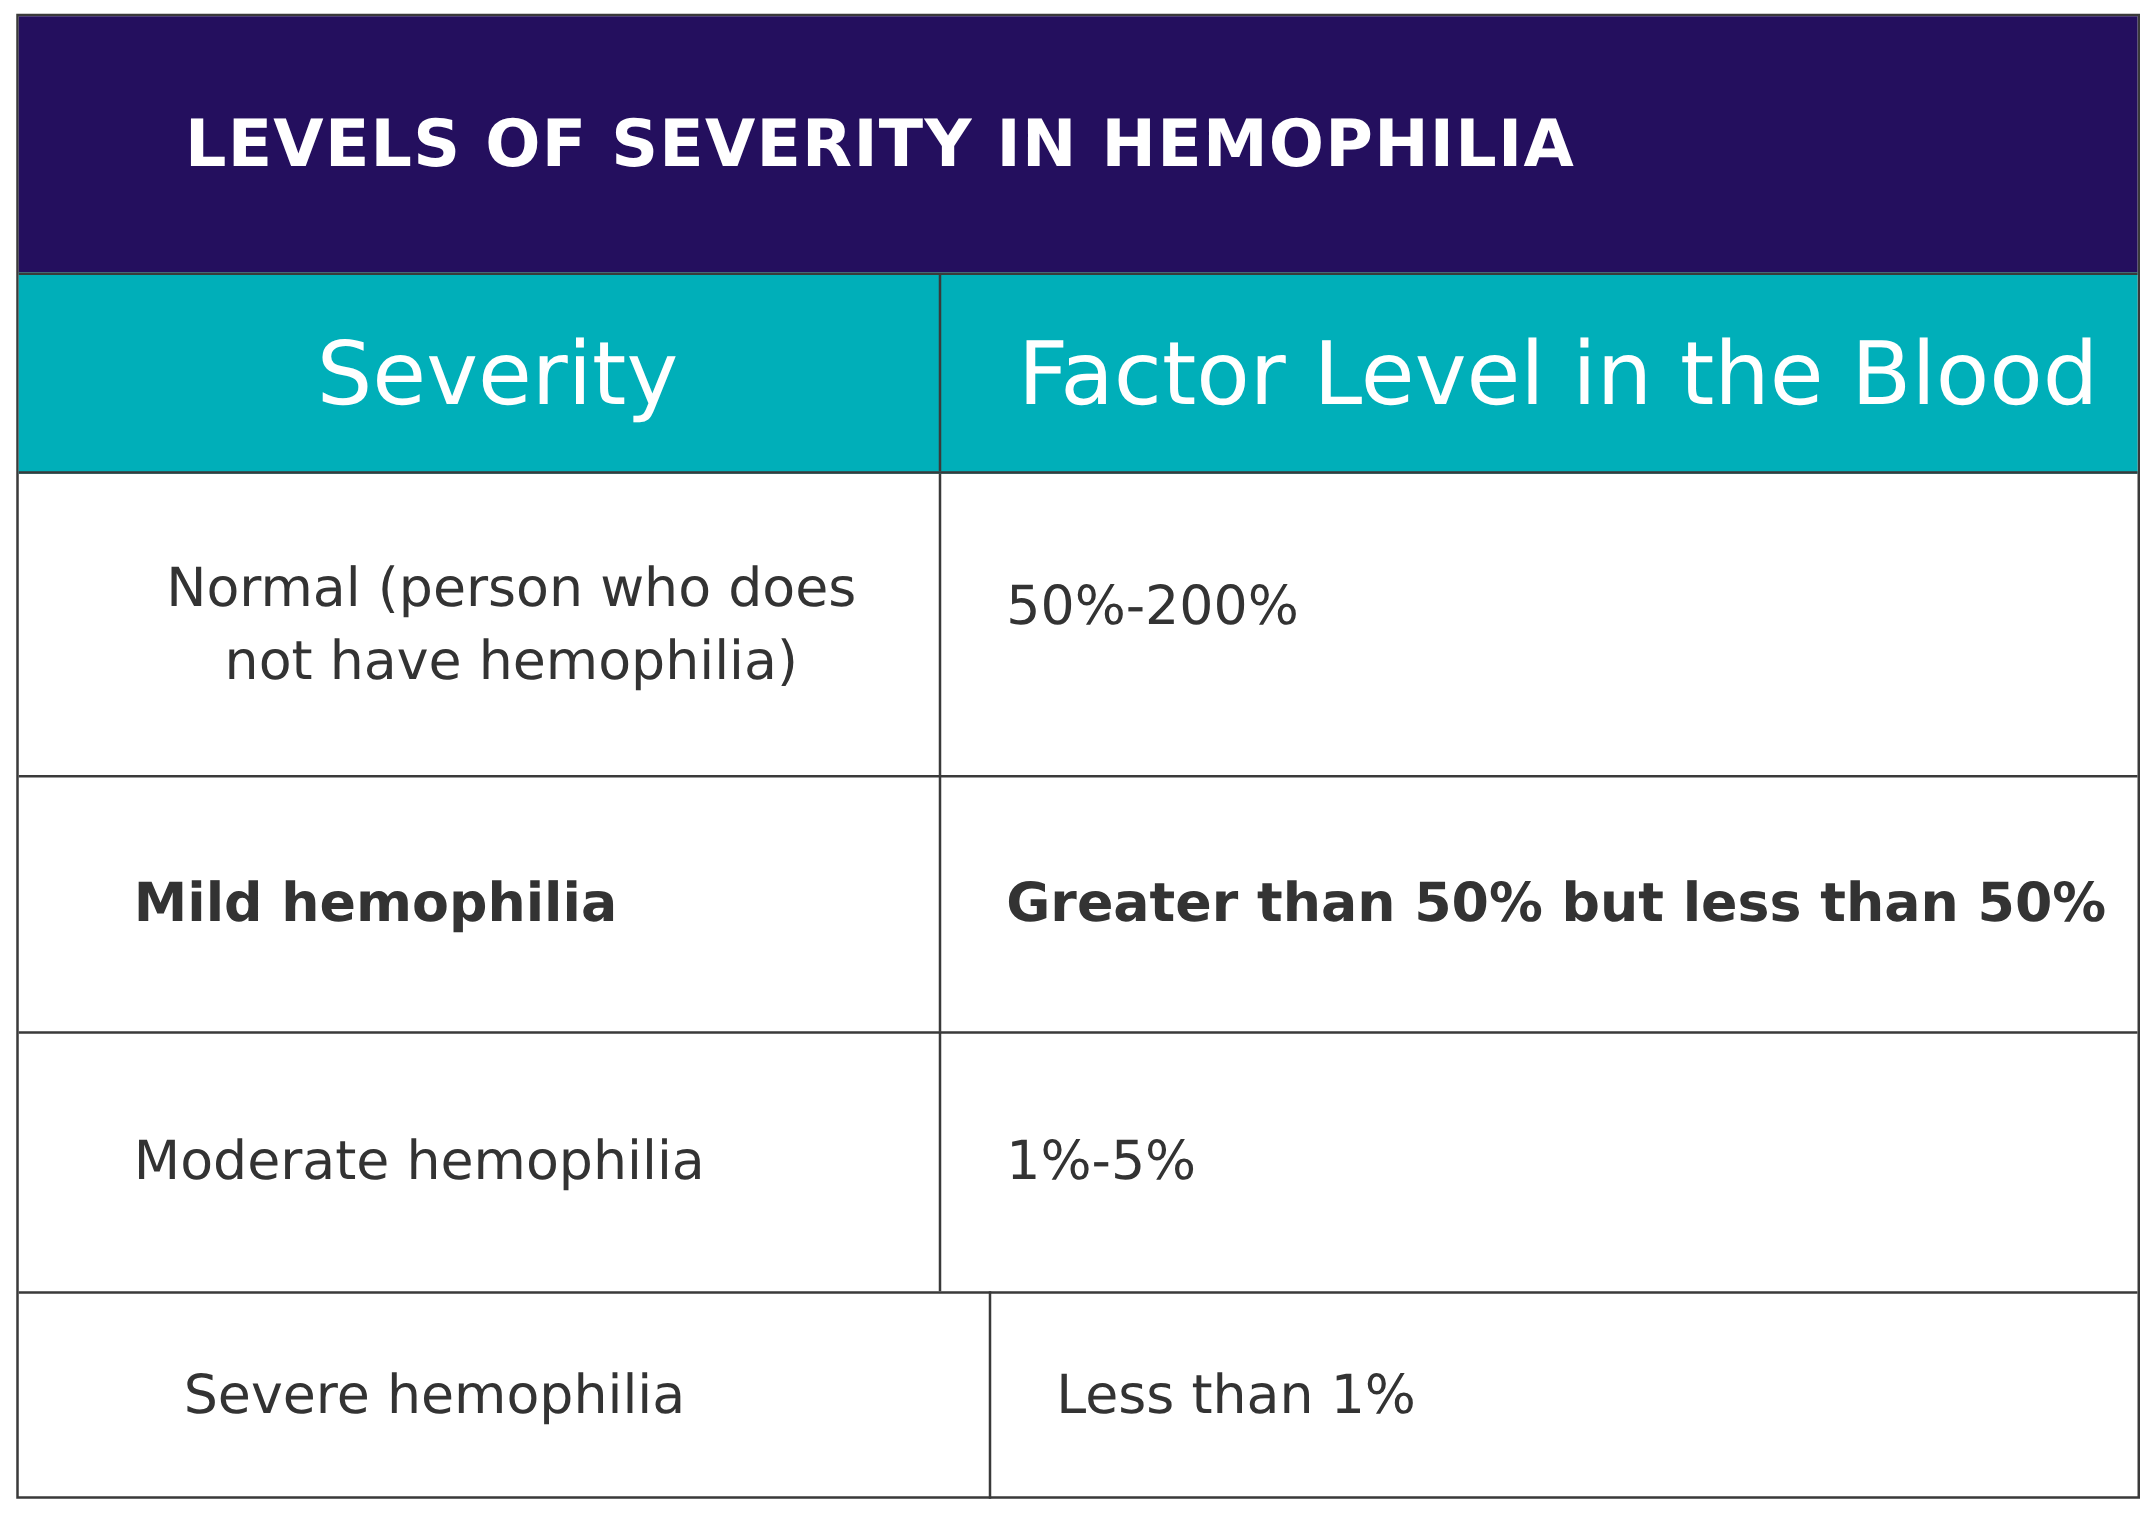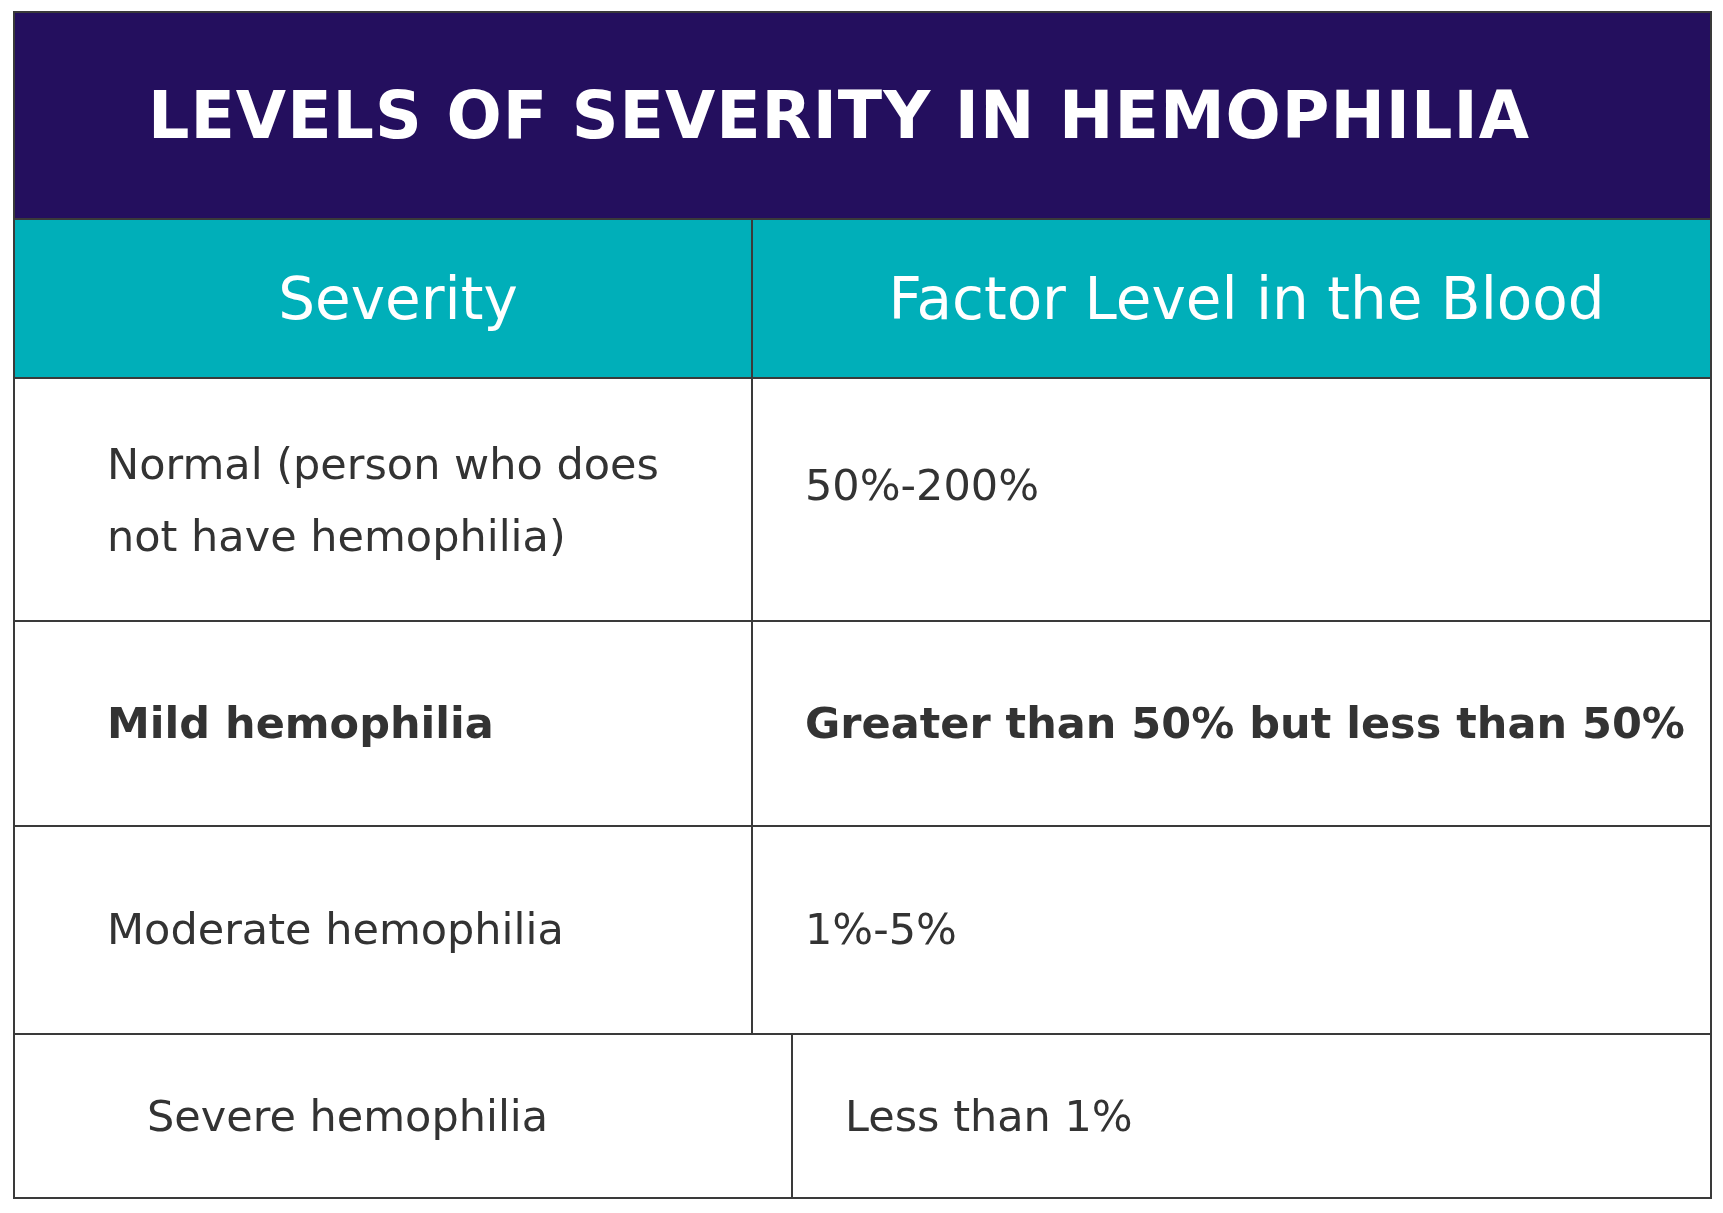--- a/index.html
+++ b/index.html
@@ -1,25 +1,25 @@
 <!DOCTYPE html>
 <html><head>
 <meta charset="utf-8">
 <style>
   html, body { margin:0; padding:0; background:#ffffff; }
   body { width:1723px; height:1213px; position:relative; overflow:hidden; font-family:"DejaVu Sans", sans-serif; }
   .frame { position:absolute; left:13px; top:11px; width:1699px; height:1188px; border:2px solid #3a3a3a; box-sizing:border-box; }
   .title-bar { position:absolute; left:0; top:0; right:0; height:205px; background:#240f5e; display:flex; align-items:center; }
-  .title { color:#ffffff; font-family:"DejaVu Sans", sans-serif; font-weight:bold; font-size:65px; letter-spacing:1px; margin-left:133px; white-space:nowrap; }
+  .title { color:#ffffff; font-family:"DejaVu Sans", sans-serif; font-weight:bold; font-size:52px; letter-spacing:1px; margin-left:133px; white-space:nowrap; }
   .head-row { position:absolute; left:0; right:0; top:205px; height:161px; background:#00afb9; border-top:2px solid #3a3a3a; border-bottom:2px solid #3a3a3a; box-sizing:border-box; display:flex; }
-  .head-cell { display:flex; align-items:center; justify-content:center; color:#ffffff; font-size:58px; font-family:"DejaVu Sans", sans-serif;padding-left:30px; }
+  .head-cell { display:flex; align-items:center; justify-content:center; color:#ffffff; font-size:70px; font-family:"DejaVu Sans", sans-serif;padding-left:30px; }
   .c1 { width:738px; box-sizing:border-box; border-right:2px solid #3a3a3a; }
   .c2 { flex:1; }
   .body-row { position:absolute; left:0; right:0; display:flex; border-bottom:2px solid #3a3a3a; box-sizing:border-box; }
-  .body-cell { display:flex; align-items:center; color:#333333; font-size:43px; line-height:72px; font-family:"DejaVu Sans", sans-serif; box-sizing:border-box; }
+  .body-cell { display:flex; align-items:center; color:#333333; font-size:43px; line-height:58px; font-family:"DejaVu Sans", sans-serif; box-sizing:border-box;text-align:center; }
   .body-cell.c1 { padding-left:92px; padding-right:40px; }
   .body-cell.c2 { padding-left:52px; }
   .r1 { top:366px; height:243px; }
   .r2 { top:607px; height:207px;font-weight:bold; }
   .r3 { top:812px; height:210px; }
   .r4 { top:1020px; height:166px; border-bottom:none;margin-left:40px; }
   .r1 .c2 { align-items:center; padding-bottom:30px; }
 </style>
 </head>
 <body>

